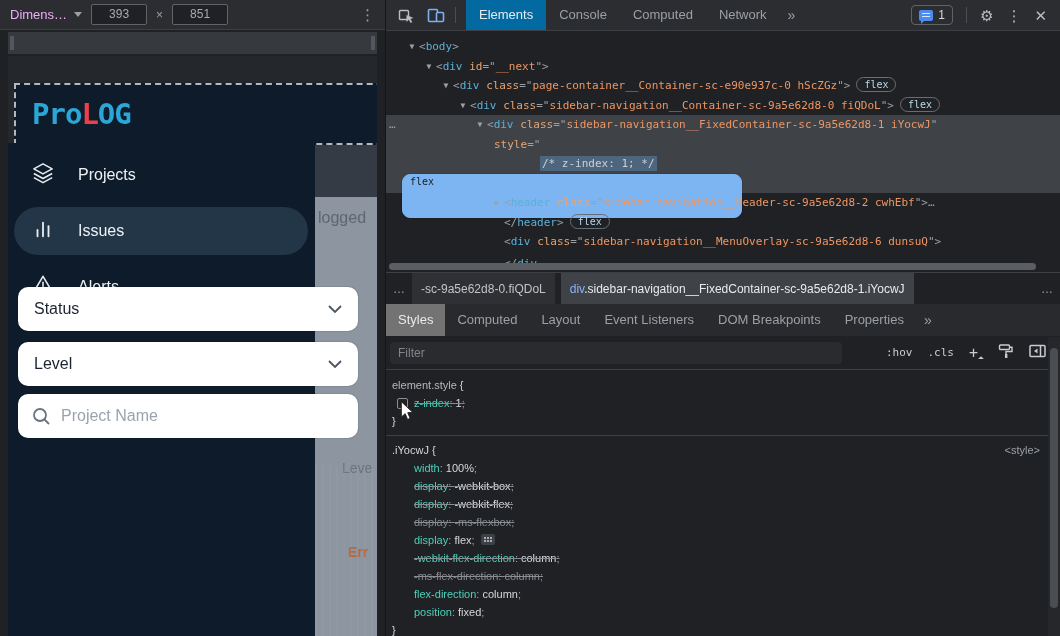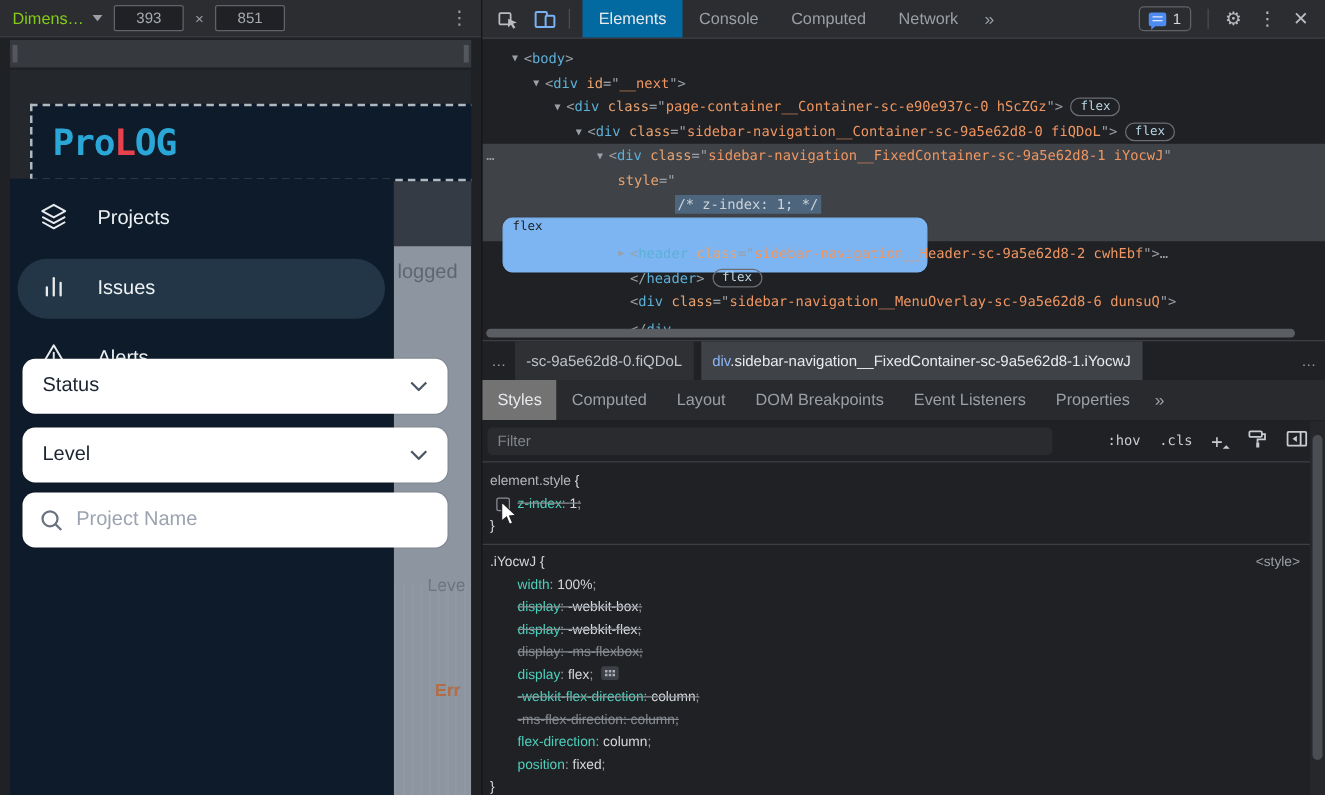--- a/index.html
+++ b/index.html
@@ -1,40 +1,40 @@
 <!DOCTYPE html>
 <html><head>
 <meta charset="utf-8">
 <style>
   html,body{margin:0;padding:0;background:#111;}
   #app{position:relative;width:1060px;height:636px;overflow:hidden;background:#202124;
        font-family:"Liberation Sans",sans-serif;-webkit-font-smoothing:antialiased;}
   
   .emu{position:absolute;left:0;top:0;width:385px;height:636px;background:#222428;}
   .emu-toolbar{height:30px;background:#2c2d31;border-bottom:1px solid #3c3f44;display:flex;align-items:center;padding:0 10px;box-sizing:border-box;gap:9px;}
-  .dim-label{color:#84cc16;font-size:13px;display:flex;align-items:center;gap:7px;cursor:default;}
+  .dim-label{color:#f0abfc;font-size:13px;display:flex;align-items:center;gap:7px;cursor:default;}
   .caret{width:0;height:0;border-left:4px solid transparent;border-right:4px solid transparent;border-top:5px solid #9aa0a6;display:inline-block;}
   .dim-input{width:54px;height:19px;line-height:19px;background:#202124;border:1px solid #60646a;border-radius:2px;color:#a6abb1;font-size:12px;text-align:center;}
   .times{color:#9aa0a6;font-size:12px;}
   .emu-kebab{margin-left:auto;color:#9aa0a6;font-size:15px;letter-spacing:0;line-height:1;}
   .emu-body{position:absolute;top:30px;left:0;right:0;bottom:0;background:#1f2125;}
   .hstrip{position:absolute;left:8px;top:2px;width:369px;height:22px;background:#36393e;}
   .hstrip::before,.hstrip::after{content:"";position:absolute;top:4px;width:4px;height:14px;background:#54575d;}
   .hstrip::before{left:2px;} .hstrip::after{right:2px;}
   .viewport{position:absolute;left:8px;top:26px;width:369px;bottom:0;background:#24272c;overflow:hidden;}
   
   .page-sliver{position:absolute;left:307px;top:87px;right:0;bottom:0;background:#8c95a0;}
   .dark-block{position:absolute;left:0;top:0;right:0;height:54px;background:#343b45;}
   .bg-logged{position:absolute;left:3px;top:66px;color:#5d6773;font-size:16px;}
   .bg-leve{position:absolute;left:27px;top:317px;color:#6b7480;font-size:14px;}
   .bg-err{position:absolute;left:33px;top:401px;color:#b26a42;font-size:14px;font-weight:bold;}
   .stripes{position:absolute;left:0;bottom:0;right:0;height:170px;opacity:.5;
     background:repeating-linear-gradient(90deg,rgba(255,255,255,.07) 0 2px,transparent 2px 7px);}
   
-  .app-header{position:absolute;left:16px;top:27px;width:363px;height:58px;background:#0e1b2a;
+  .app-header{position:absolute;left:6px;top:27px;width:363px;height:58px;background:#0e1b2a;
     border:2px dashed rgba(218,224,230,.8);display:flex;align-items:center;justify-content:space-between;padding:0 16px;}
   .logo{font-family:"DejaVu Sans Mono",monospace;font-weight:bold;font-size:29px;letter-spacing:-1px;color:#2ba7d7;}
   .logo .red{color:#e8414e;}
   .app-close{color:#eef1f4;font-size:21px;font-weight:300;cursor:default;line-height:1;}
   .overlay{position:absolute;left:0;top:87px;width:307px;bottom:0;background:#0e1b2a;}
   .menu-item{position:absolute;left:6px;width:294px;height:48px;border-radius:8px;display:flex;align-items:center;gap:24px;padding-left:18px;box-sizing:border-box;color:#eef2f5;font-size:16px;font-weight:500;}
   .menu-item.active{background:#223647;}
   .menu-item svg{flex:0 0 auto;}
   
   .sel{position:absolute;left:10px;width:340px;height:44px;background:#fff;border-radius:10px;
@@ -249,22 +249,22 @@
         <span class="crumb-ell">…</span>
         <span class="crumb"><span>-sc-9a5e62d8-0.fiQDoL</span></span>
         <span class="crumb selected"><span class="pfx">div</span><span>.sidebar-navigation__FixedContainer-sc-9a5e62d8-1.iYocwJ</span></span>
         <span class="crumb-ell right">…</span>
       </div>
 
     <div class="dt-tabs2" id="styles-tabs">
         <span class="s-tab active">Styles</span>
         <span class="s-tab">Computed</span>
         <span class="s-tab">Layout</span>
+        <span class="s-tab">Event Listeners</span>
         <span class="s-tab">DOM Breakpoints</span>
-        <span class="s-tab">Event Listeners</span>
         <span class="s-tab">Properties</span>
         <span class="more-tabs">»</span>
       </div>
 
     <div class="dt-filter">
       <div class="filter-box">
         <span class="ph">Filter</span>
       </div>
       <div class="f-right">
         <span>:hov</span>

